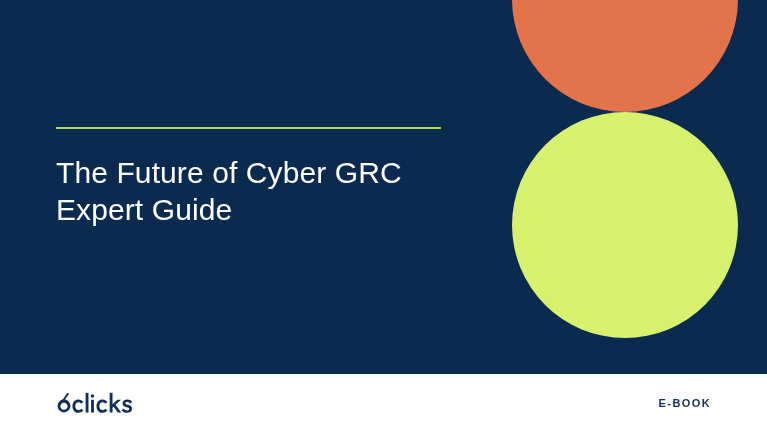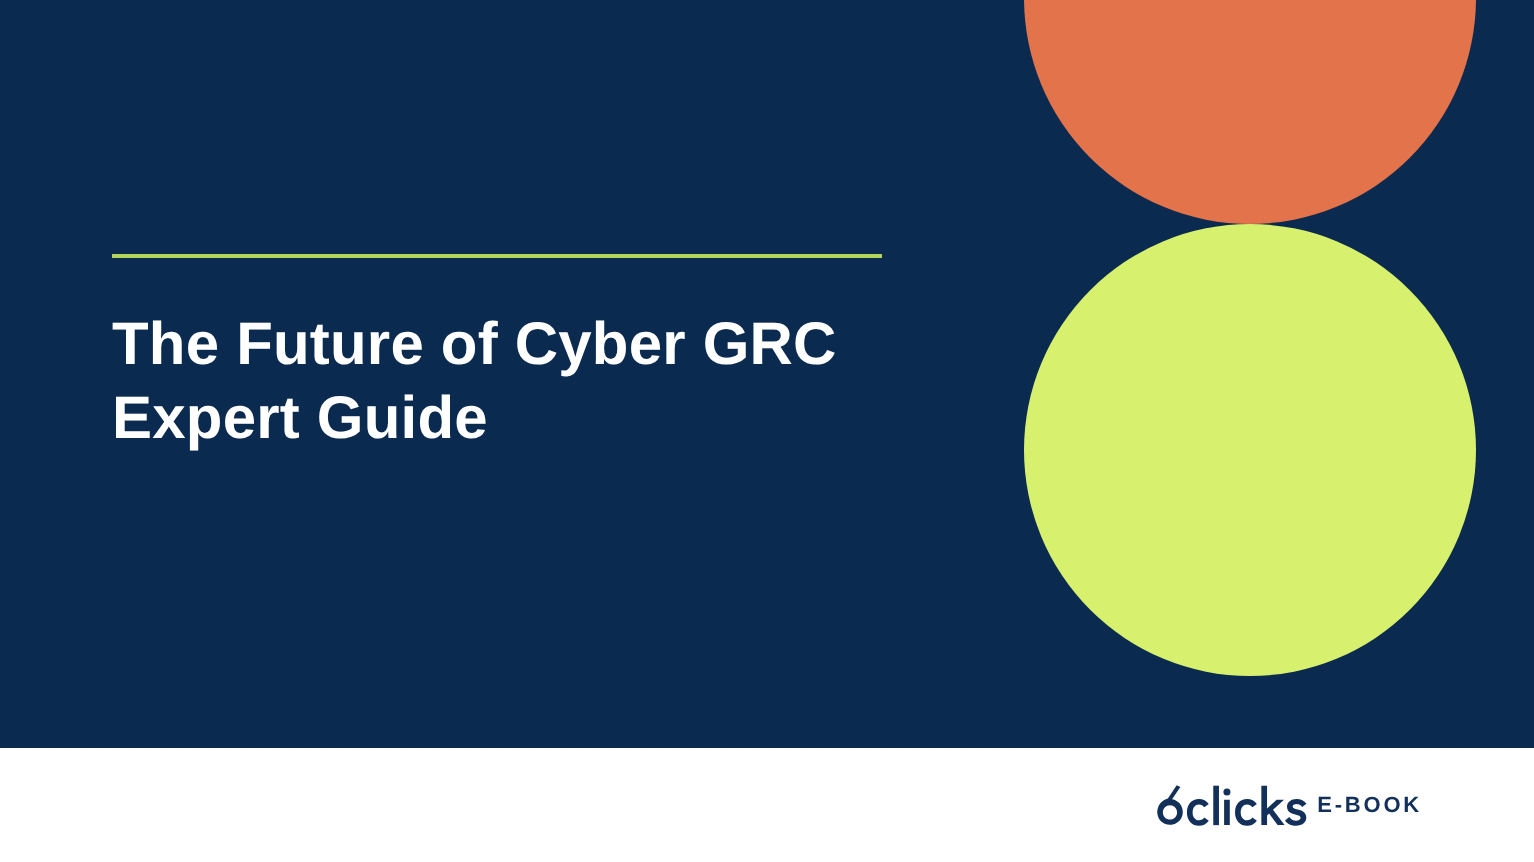--- a/index.html
+++ b/index.html
@@ -49,37 +49,37 @@
   .accent-rule {
     width: 385px;
     height: 2px;
     background: #b6d45a;
     margin: 0 0 25px 0;
   }
   .hero-title {
     margin: 0;
     color: #ffffff;
     font-size: 30px;
-    font-weight: 700;
+    font-weight: 400;
     line-height: 37px;
     letter-spacing: 0.1px;
     white-space: pre-line;
   }
 
   
   .footer {
     position: absolute;
     left: 0;
     right: 0;
     bottom: 0;
     height: 57px;
     background: #ffffff;
     display: flex;
     align-items: center;
-    justify-content: flex-end;
+    justify-content: space-between;
     padding: 0 56px;
     box-sizing: border-box;
   }
   .brand-logo {
     display: flex;
     align-items: center;
     height: 22px;
   }
   .brand-logo svg {
     display: block;

